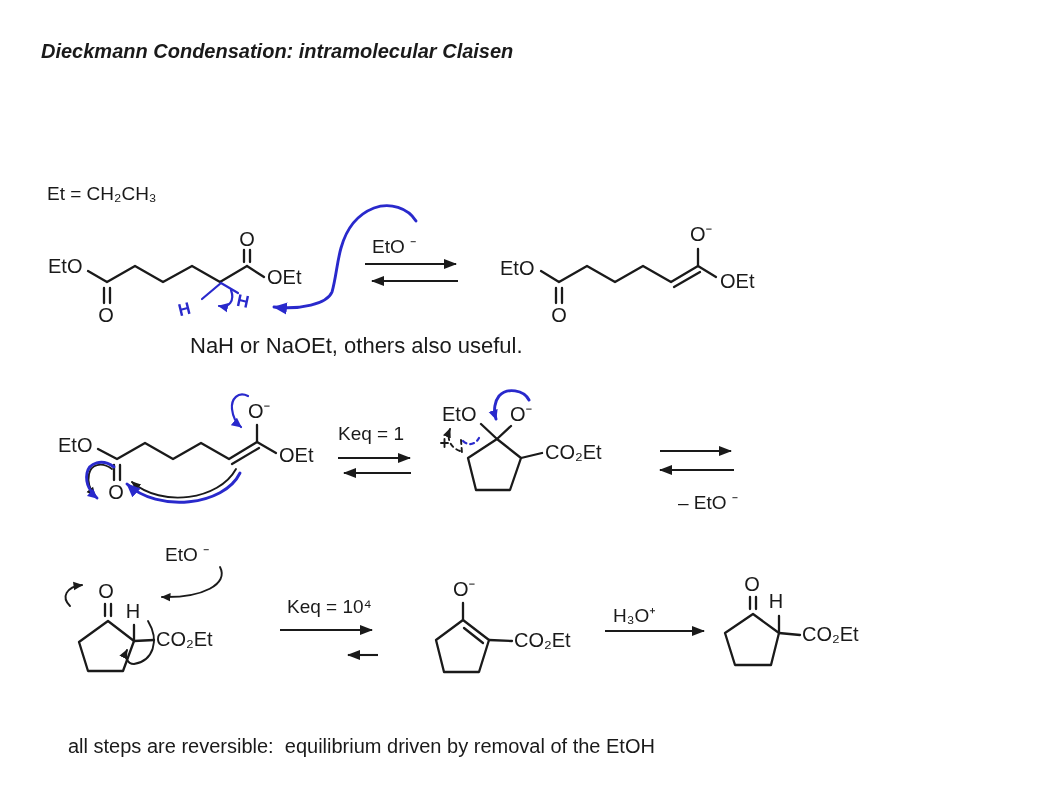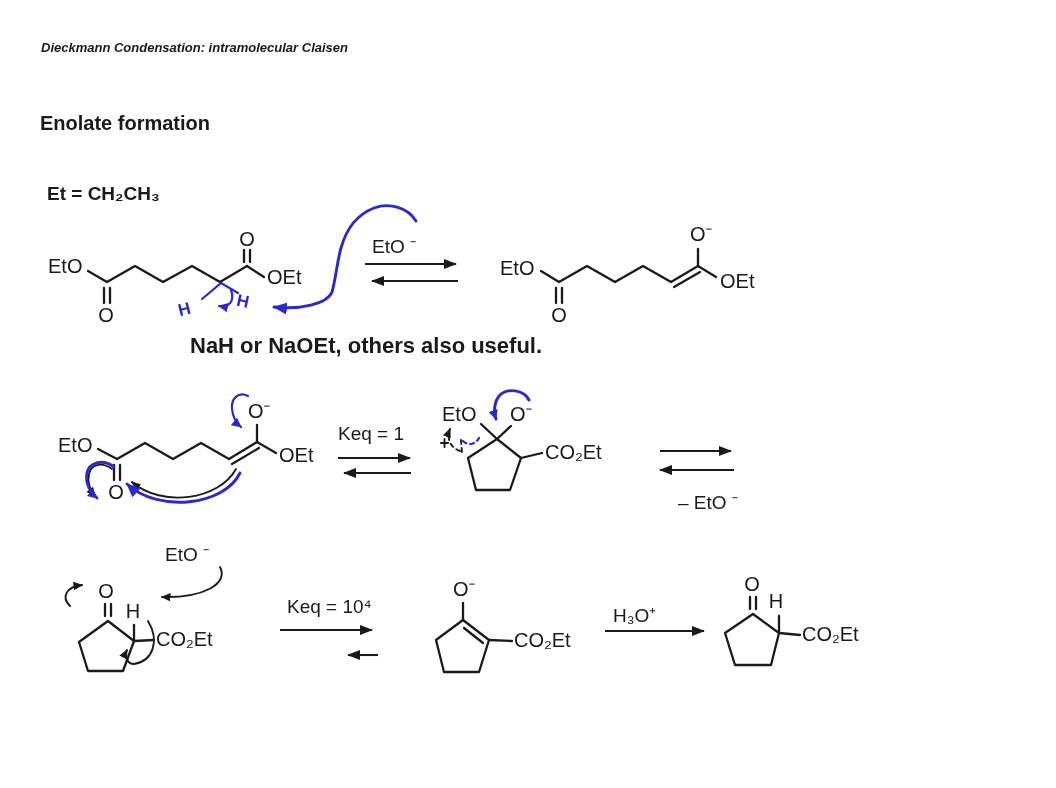--- a/index.html
+++ b/index.html
@@ -1,19 +1,19 @@
 <!DOCTYPE html>
 <html><head>
 <meta charset="utf-8">
 <style>
   html,body{margin:0;padding:0;background:#ffffff;}
   .canvas{position:relative;width:1056px;height:788px;background:#ffffff;overflow:hidden;
           font-family:"Liberation Sans",sans-serif;color:#1a1a1a;}
-  .txt{position:absolute;white-space:pre;font-weight:bold;}
-  .title{left:41px;top:40px;font-size:13px;font-weight:bold;font-style:italic;}
+  .txt{position:absolute;white-space:pre;}
+  .title{left:41px;top:40px;font-size:20px;font-weight:bold;font-style:italic;}
   .section{left:40px;top:112px;font-size:20px;font-weight:bold;}
   .etdef{left:47px;top:183px;font-size:19px;}
   .basenote{left:190px;top:333px;font-size:22px;}
   .footnote{left:68px;top:735px;font-size:20px;}
   svg{position:absolute;left:0;top:0;}
   .bond{stroke:#1a1a1a;stroke-width:2.3;fill:none;stroke-linejoin:round;stroke-linecap:round;}
   .arr{stroke:#1a1a1a;stroke-width:2.1;fill:none;}
   .curly{stroke:#1a1a1a;stroke-width:1.9;fill:none;stroke-linecap:round;}
   .bbond{stroke:#2929cc;stroke-width:2.2;fill:none;stroke-linecap:round;}
   .barr{stroke:#2929cc;stroke-width:2.9;fill:none;stroke-linecap:round;}
@@ -161,17 +161,17 @@
       <path class="bond" d="M750,597 L750,609 M756,597 L756,609"></path>
       <path class="bond" d="M753,614 L779,633 L771,665 L735,665 L725,633 Z"></path>
       <text class="atom" x="776" y="608" text-anchor="middle">H</text>
       <path class="bond" d="M779,633 L779,616"></path>
       <path class="bond" d="M779,633 L800,635"></path>
       <text class="atom" x="802" y="641">CO₂Et</text>
     </g>
   </svg>
 
   <div class="txt title">Dieckmann Condensation: intramolecular Claisen</div>
-  <div class="txt section">Enolate formation</div>
   <div class="txt etdef">Et = CH₂CH₃</div>
   <div class="txt basenote">NaH or NaOEt, others also useful.</div>
+  <div class="txt footnote">all steps are reversible:  equilibrium driven by removal of the EtOH</div>
 
 </div>
 
 </body></html>

